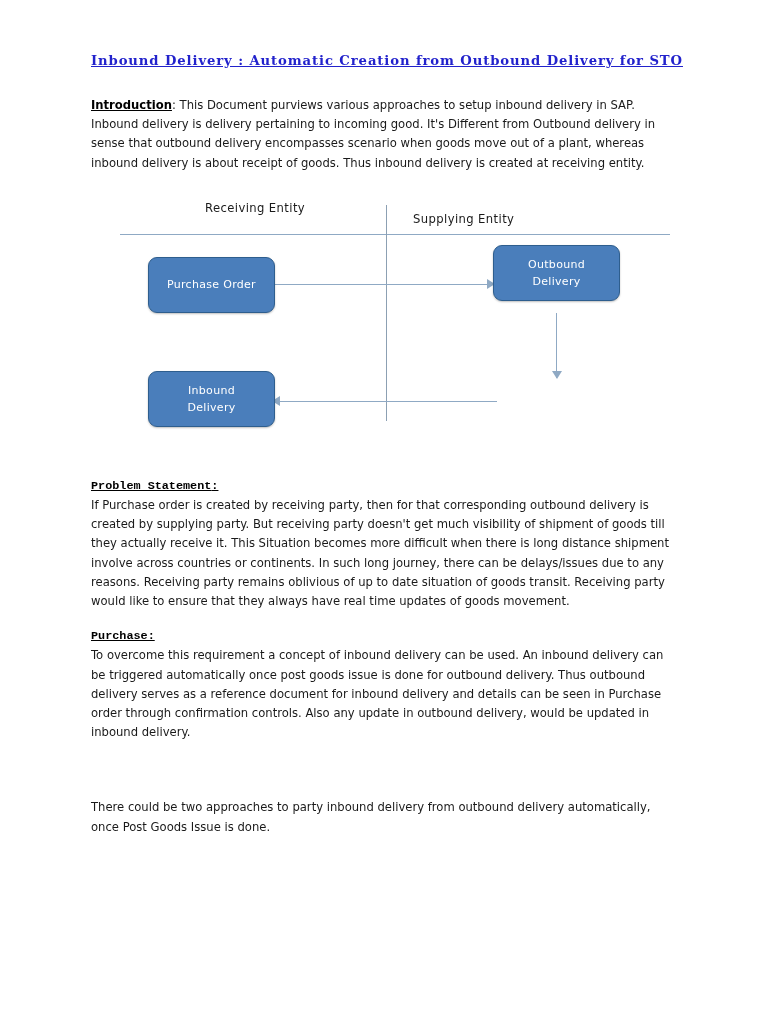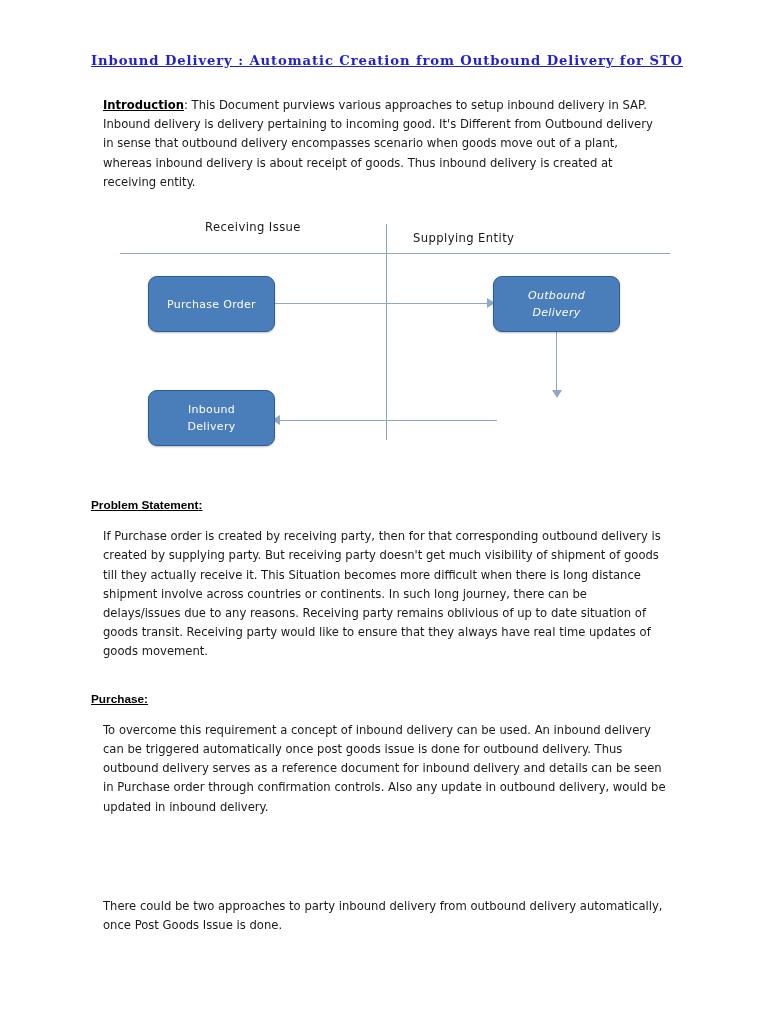--- a/index.html
+++ b/index.html
@@ -42,31 +42,31 @@
     white-space: nowrap;
     margin: 0 0 26px 0;
   }
 
   
   .para {
     font-family: "DejaVu Sans", sans-serif;
     font-size: 11.6px;
     line-height: 19.2px;
     color: #1a1a1a;
-    margin: 12px;
+    margin: 0;
     text-align: left;
   }
 
   .heading-inline {
     font-weight: bold;
     text-decoration: underline;
     color: #000000;
   }
   .heading-block {
-    font-family: Liberation Sans, sans-serif;
+    font-family: Liberation Mono, monospace;
     font-size: 11.8px;
     font-weight: bold;
     text-decoration: underline;
     color: #000000;
     line-height: 19.2px;
     margin: 0;
   }
   .heading-block .nounder {
     text-decoration: none;
     font-weight: bold;
@@ -128,21 +128,21 @@
     text-align: center;
     line-height: 17px;
     box-shadow: 0 1px 2px rgba(0,0,0,0.25);
   }
   .node span { display: block; }
 
   .node.purchase-order {
     left: 57px; top: 62px; width: 127px; height: 56px;
   }
   .node.outbound-delivery {
-    left: 402px; top: 62px; width: 127px; height: 56px; font-style: italic;
+    left: 402px; top: 50px; width: 127px; height: 56px;
   }
   .node.inbound-delivery {
     left: 57px; top: 176px; width: 127px; height: 56px;
   }
   .node.post-goods-issue {
     left: 406px; top: 183px; width: 128px; height: 56px;
   }
 
   .conn {
     position: absolute;
@@ -186,21 +186,21 @@
 
 <div class="page">
   <div class="content">
 
     <div class="doc-title">Inbound Delivery : Automatic Creation from Outbound Delivery for STO</div>
 
     <p class="para"><span class="heading-inline">Introduction</span><span>:</span><span>  This Document purviews various approaches to setup inbound delivery in SAP. Inbound delivery is delivery pertaining to incoming good. It's Different from Outbound delivery in sense that outbound delivery encompasses scenario when goods move out of a plant, whereas inbound delivery is about receipt of goods. Thus inbound delivery is created at receiving entity.</span></p>
 
     <div class="diagram">
 
-      <div class="entity-label receiving">Receiving  Issue</div>
+      <div class="entity-label receiving">Receiving  Entity</div>
       <div class="entity-label supplying">Supplying  Entity</div>
 
       <div class="hline"></div>
       <div class="vline"></div>
 
       <div class="conn conn-h-top"></div>
       <div class="arrow arrow-right"></div>
 
       <div class="conn conn-v-right"></div>
       <div class="arrow arrow-down"></div>

